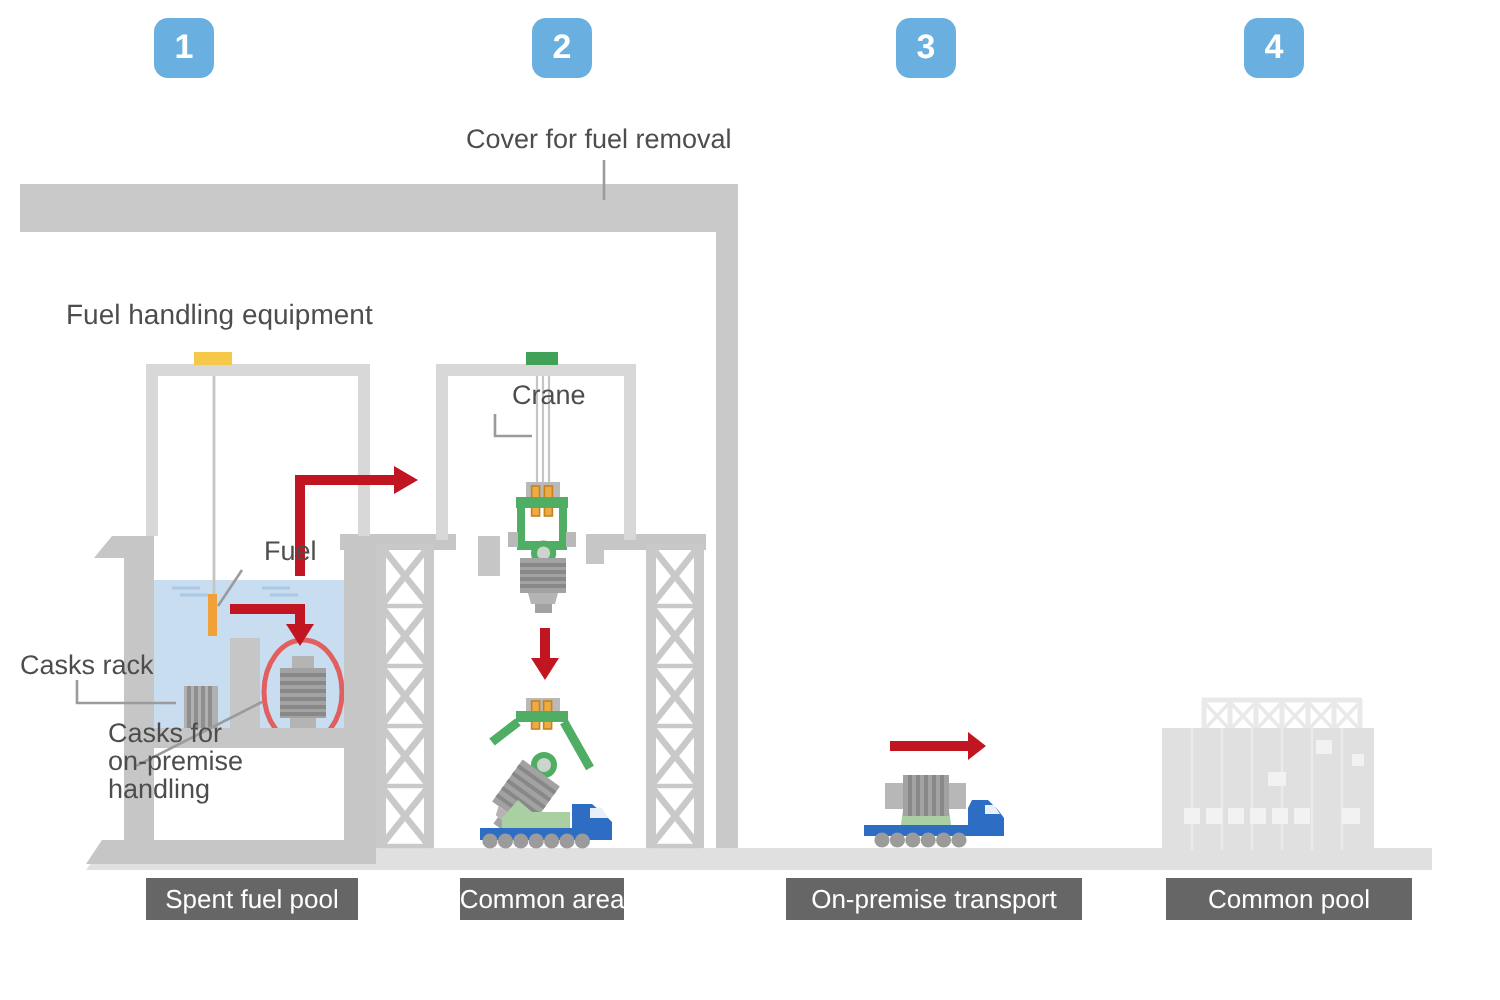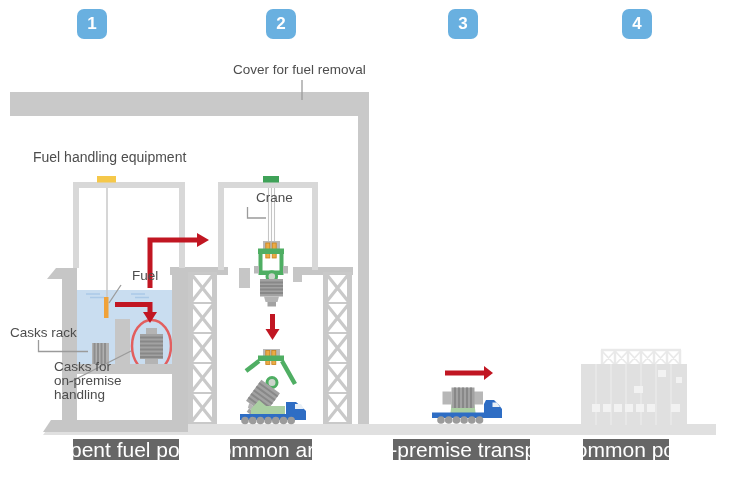--- a/index.html
+++ b/index.html
@@ -3,21 +3,21 @@
 <meta charset="utf-8">
 <title>Diagram</title>
 <style>
   html,body{margin:0;padding:0;background:#fff;}
   .stage{position:relative;width:750px;height:500px;background:#ffffff;overflow:hidden;
          font-family:"Liberation Sans", sans-serif;}
   .stage svg{position:absolute;left:0;top:0;}
   .badge{position:absolute;top:9px;width:30px;height:30px;background:#69b0e0;border-radius:7px;
          color:#fff;font-weight:bold;font-size:17px;display:flex;align-items:center;justify-content:center;}
   .ann{position:absolute;font-size:13.5px;color:#4d4d4d;white-space:nowrap;line-height:14px;}
-  .areabox{position:absolute;top:439px;height:21px;background:#666666;color:#fff;font-size:21px;
+  .areabox{position:absolute;top:439px;height:21px;background:#666666;color:#fff;font-size:13px;
            display:flex;align-items:center;justify-content:center;white-space:nowrap;}
 </style>
 </head>
 <body>
 
 <div class="stage">
 
   <svg width="750" height="500" viewBox="0 0 750 500">
 
     <polygon points="51,424 716,424 716,435 43,435" fill="#e0e0e0"></polygon>
@@ -217,16 +217,16 @@
   <div class="ann" style="left:117px;top:269px;margin-left:15px;">Fuel</div>
   <div class="ann" style="left:10px;top:326px;">Casks rack</div>
   <div class="ann" style="left:10px;top:360px;margin-left:44px;">
     <div>Casks for</div>
     <div>on-premise</div>
     <div>handling</div>
   </div>
 
   <div class="areabox" style="left:73px;width:106px;">Spent fuel pool</div>
   <div class="areabox" style="left:230px;width:82px;">Common area</div>
-  <div class="areabox" style="left:393px;width:137px;">On-premise transport</div>
-  <div class="areabox" style="left:583px;width:86px;text-align:center;">Common pool</div>
+  <div class="areabox" style="left:393px;width:148px;">On-premise transport</div>
+  <div class="areabox" style="left:583px;width:123px;text-align:center;">Common pool</div>
 
 </div>
 
 </body></html>

